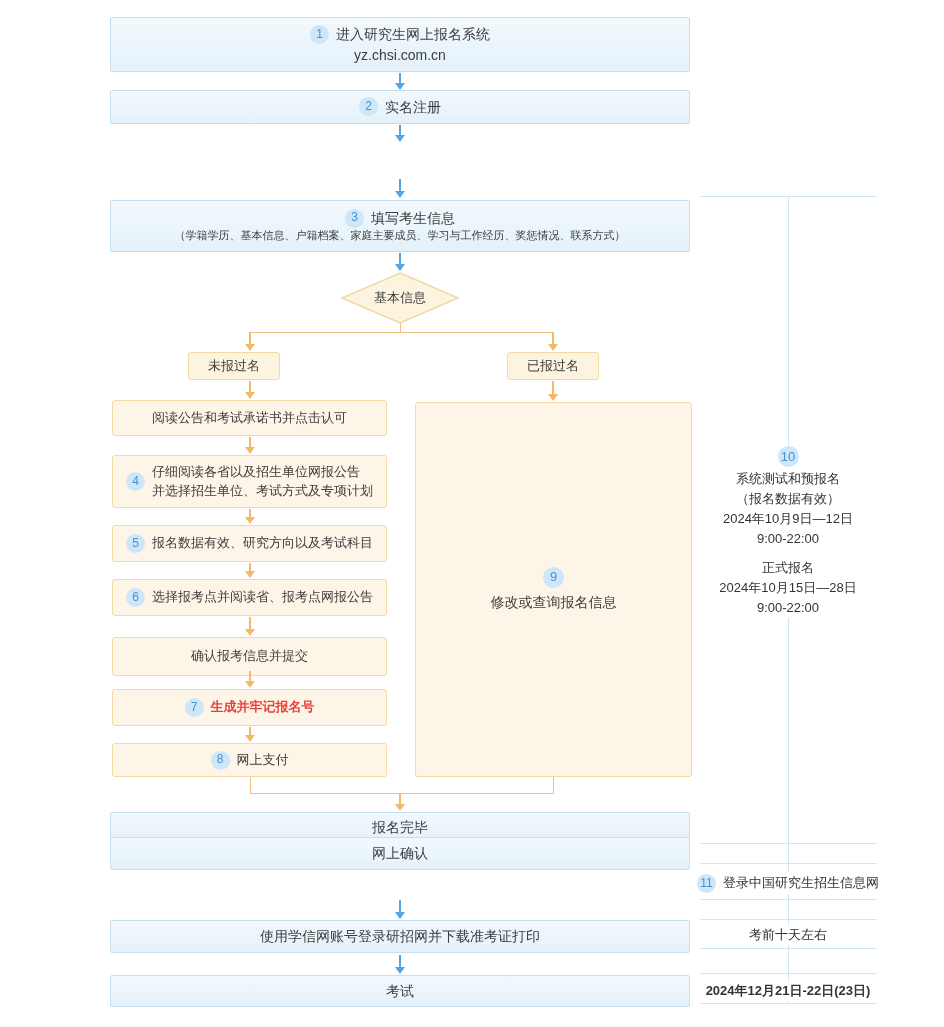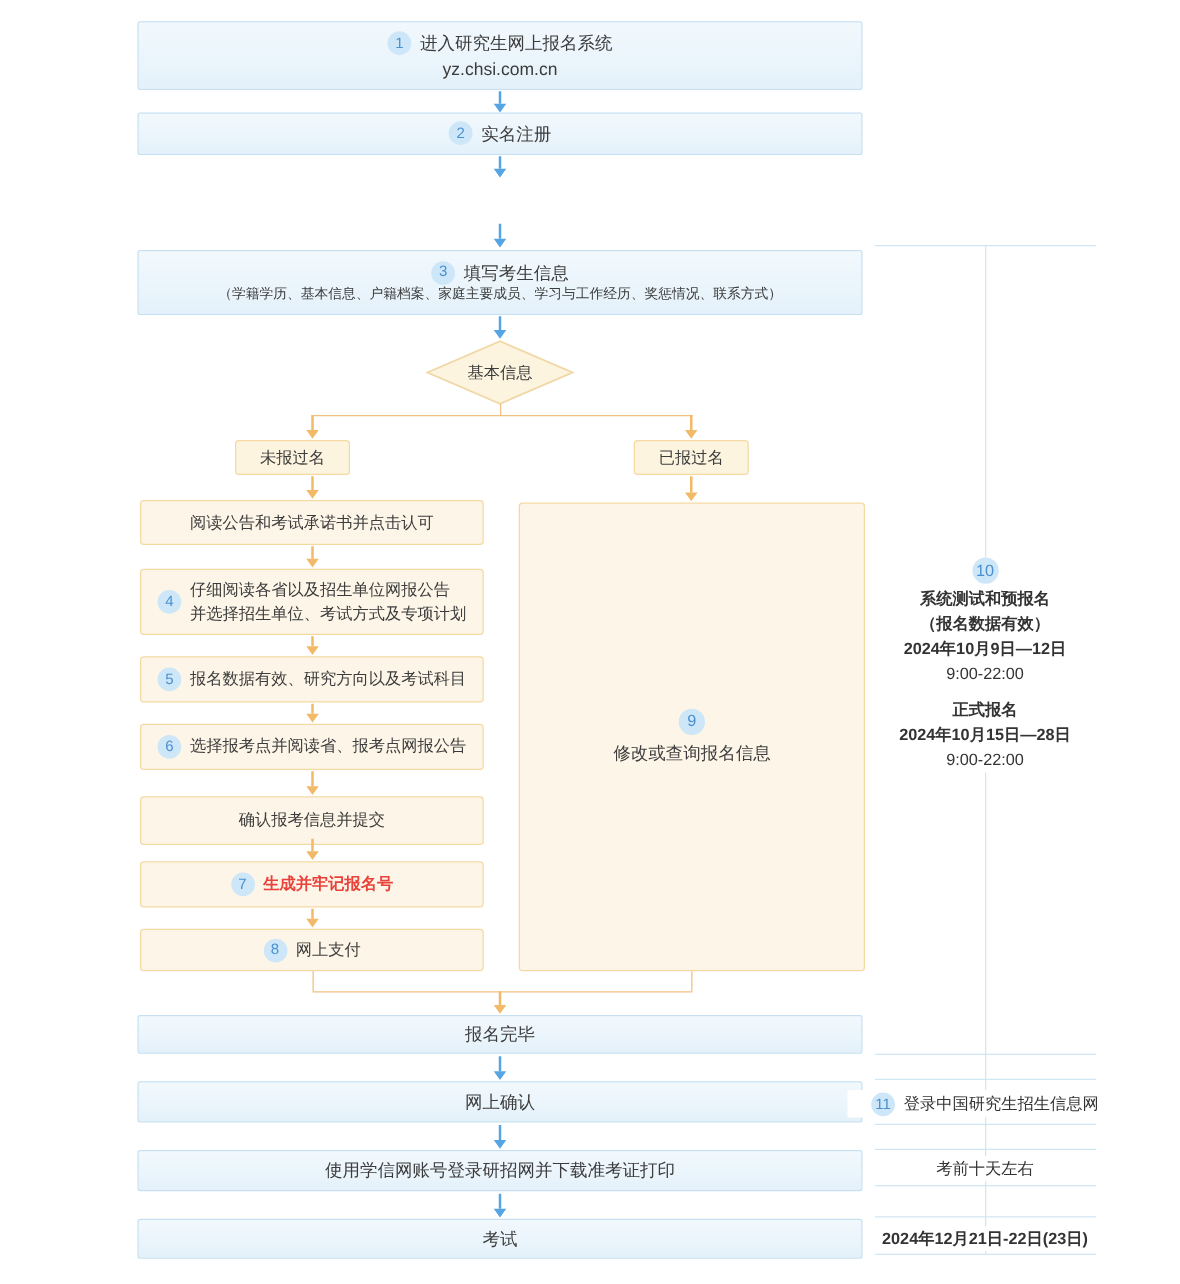--- a/index.html
+++ b/index.html
@@ -43,21 +43,21 @@
   .arrow .stem{width:2px;flex:1;background:var(--c);}
   .arrow .head{width:0;height:0;border-left:5px solid transparent;border-right:5px solid transparent;border-top:7px solid var(--c);}
   .a-blue{--c:#55a4e4;}
   .a-orange{--c:#f2b968;}
   .hline,.vline{position:absolute;background:#f0c080;}
   .hline{height:1px;}
   .vline{width:1px;}
   .tl-line{position:absolute;background:#cfe6f4;}
   
   .ann{position:absolute;background:#ffffff;text-align:center;font-size:13px;color:#333;line-height:20px;}
-  .ann .b{font-weight:bold;}
+  .ann .b{font-weight:normal;}
   .gap{height:9px;}
   
   .diamond-wrap{position:absolute;left:340px;top:272px;width:120px;height:52px;}
   .diamond-label{position:absolute;left:340px;top:272px;width:120px;height:52px;display:flex;align-items:center;justify-content:center;font-size:13px;}
 </style>
 </head>
 <body>
 
 <div id="canvas">
 
@@ -228,21 +228,21 @@
 
   <div class="bbox" style="top:812px;height:31px;">
     <span>报名完毕</span>
   </div>
 
   <div class="arrow a-blue" style="left:395px;top:845px;height:19px;">
       <div class="stem"></div>
       <div class="head"></div>
     </div>
 
-  <div class="bbox" style="top:865px;height:33px;">
+  <div class="bbox" style="top:837px;height:33px;">
     <span>网上确认</span>
   </div>
 
   <div class="arrow a-blue" style="left:395px;top:900px;height:19px;">
       <div class="stem"></div>
       <div class="head"></div>
     </div>
 
   <div class="bbox" style="top:920px;height:33px;">
     <span>使用学信网账号登录研招网并下载准考证打印</span>

